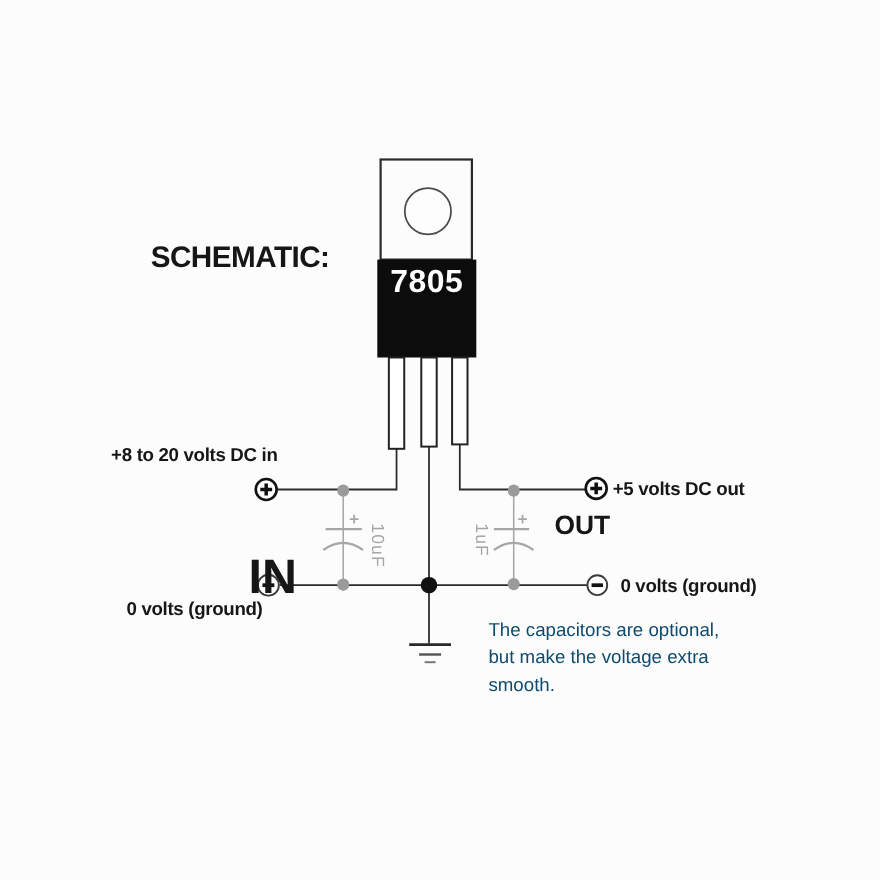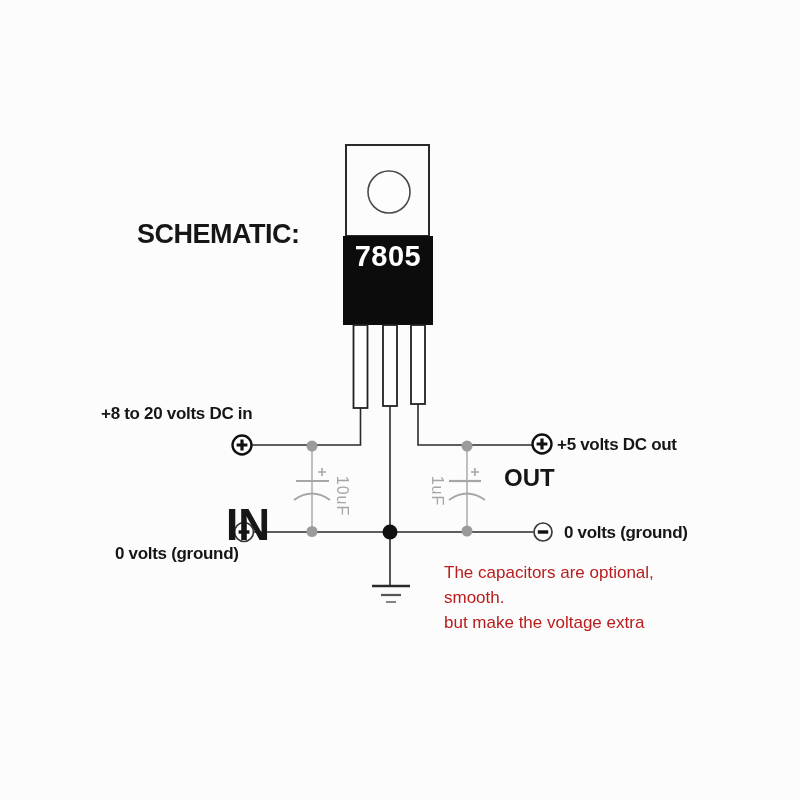--- a/index.html
+++ b/index.html
@@ -62,21 +62,21 @@
     transform: translate(-50%, -50%) rotate(90deg);
   }
   .cap-label.c1 { left: 342px; top: 496px; }
   .cap-label.c2 { left: 437px; top: 491px; }
   .note {
     position: absolute;
     left: 444px;
     top: 560px;
     font-size: 17px;
     line-height: 25px;
-    color: #b91c1c;
+    color: #0c4a6e;
     white-space: nowrap;
   }
 </style>
 </head>
 <body>
 
 <div class="canvas">
 
   <svg class="circuit-svg" width="800" height="800" viewBox="0 0 800 800">
 
@@ -158,17 +158,17 @@
 
   <div class="txt lbl out-voltage">+5 volts DC out</div>
   <div class="txt out-port">OUT</div>
   <div class="txt lbl out-ground">0 volts (ground)</div>
 
   <div class="cap-label c1">10uF</div>
   <div class="cap-label c2">1uF</div>
 
   <div class="note">
     <div>The capacitors are optional,</div>
+    <div>but make the voltage extra</div>
     <div>smooth.</div>
-    <div>but make the voltage extra</div>
   </div>
 
 </div>
 
 </body></html>

